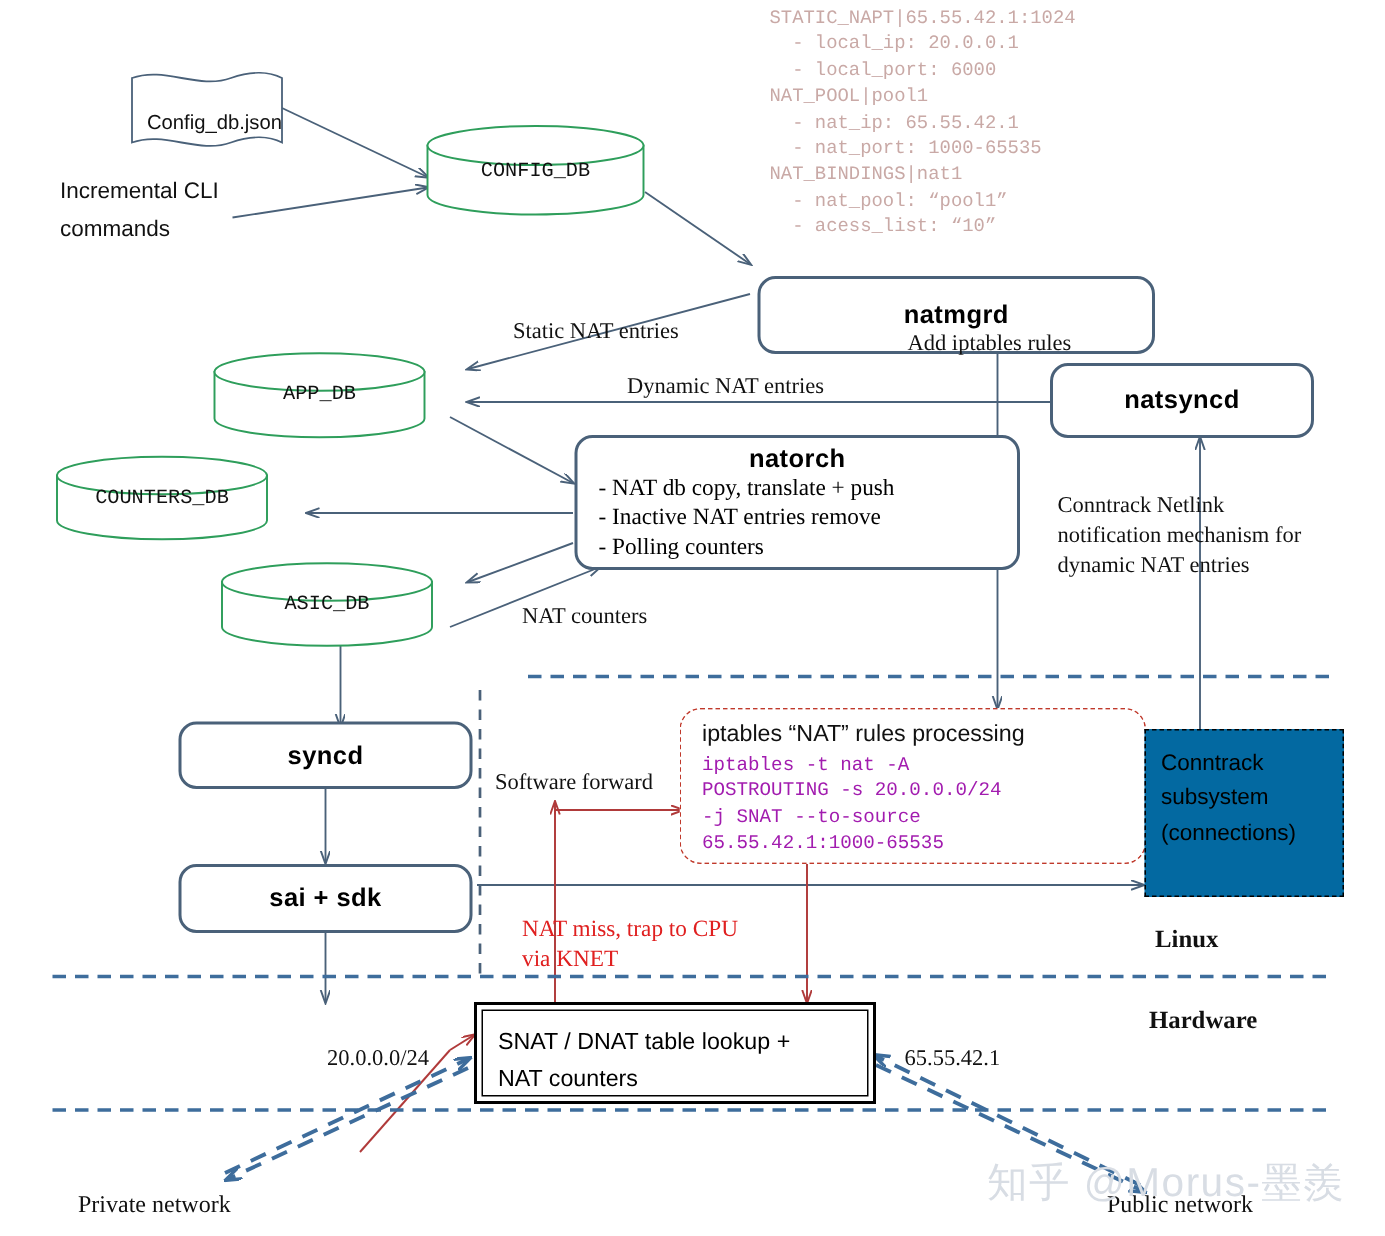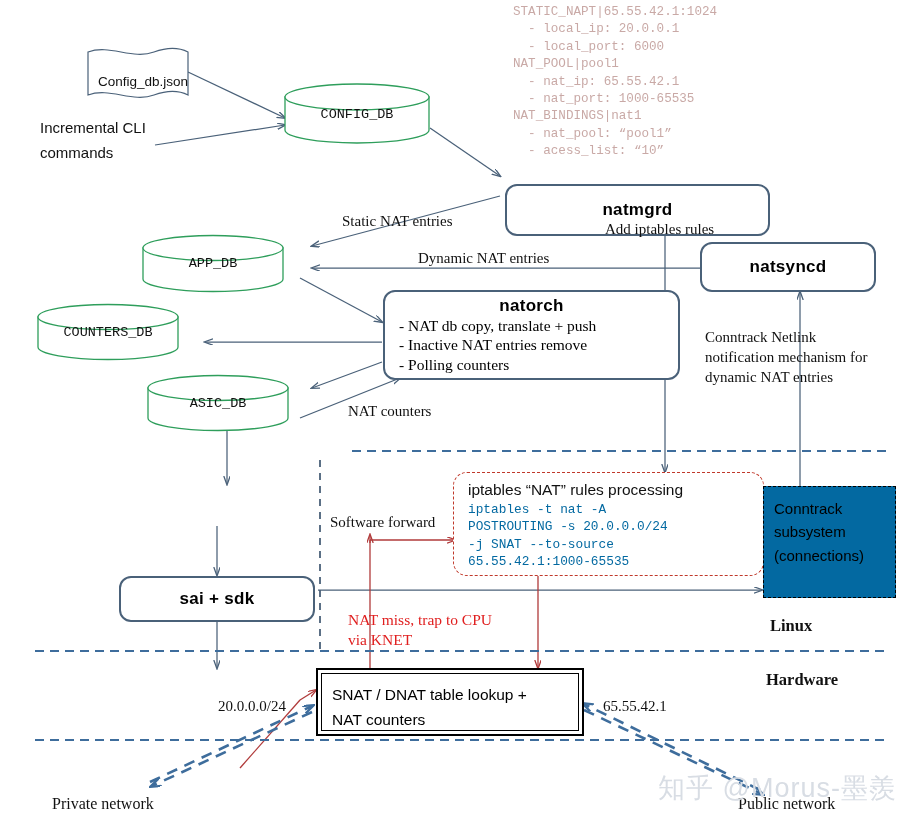--- a/index.html
+++ b/index.html
@@ -20,21 +20,21 @@
   
   .code{position:absolute;font-family:"Liberation Mono",monospace;
         font-size:12.6px;line-height:1.38;color:#C9A9A6;white-space:pre;}
 
   
   .iptbox{position:absolute;border:1.6px dashed #C0392B;border-radius:14px;
         box-sizing:border-box;background:#fff;}
   .iptbox .hdr{font-family:"Liberation Sans",sans-serif;font-size:15.5px;
         color:#111;padding:8px 0 2px 14px;}
   .iptbox .cmd{font-family:"Liberation Mono",monospace;font-size:12.8px;
-        line-height:1.35;color:#0369a1;padding-left:14px;white-space:pre;}
+        line-height:1.35;color:#a21caf;padding-left:14px;white-space:pre;}
 
   
   .ctbox{position:absolute;border:1.6px dashed #000;box-sizing:border-box;
         background:#0369a1;font-family:"Liberation Sans",sans-serif;
         font-size:15px;line-height:1.55;padding:10px 0 0 10px;}
 
   
   .hwbox{position:absolute;border:2px solid #000;box-sizing:border-box;
         background:#fff;}
   .hwbox .inner{position:absolute;left:3px;top:3px;right:3px;bottom:3px;
@@ -195,20 +195,23 @@
 
   <div class="node proc" style="left:383px;top:290px;width:297px;height:90px;">
     <div class="title">natorch</div>
     <div class="bullets">
       <div>- NAT db copy, translate + push</div>
       <div>- Inactive NAT entries remove</div>
       <div>- Polling counters</div>
     </div>
   </div>
 
+  <div class="node proc" style="left:119px;top:481px;width:196px;height:45px;">
+    <div class="title">syncd</div>
+  </div>
 
   <div class="node proc" style="left:119px;top:576px;width:196px;height:46px;">
     <div class="title">sai + sdk</div>
   </div>
 
   <div class="iptbox" style="left:453px;top:472px;width:311px;height:104px;">
     <div class="hdr">iptables “NAT”  rules processing</div>
     <div class="cmd">iptables -t nat -A
 POSTROUTING -s 20.0.0.0/24
 -j SNAT --to-source

